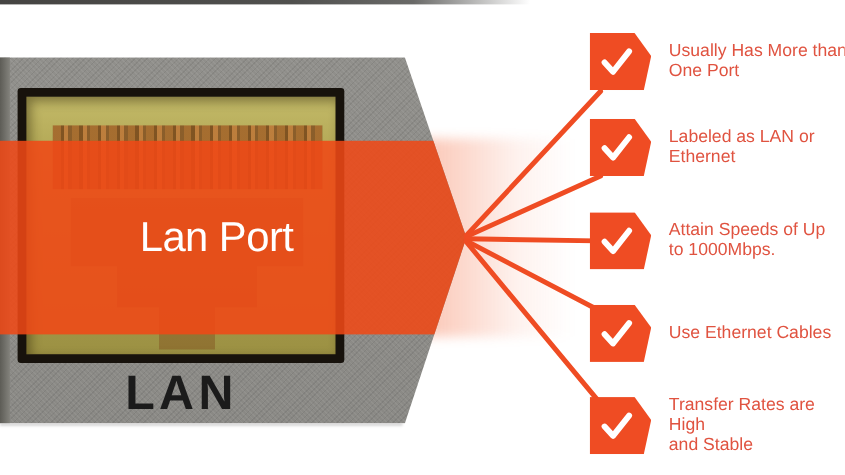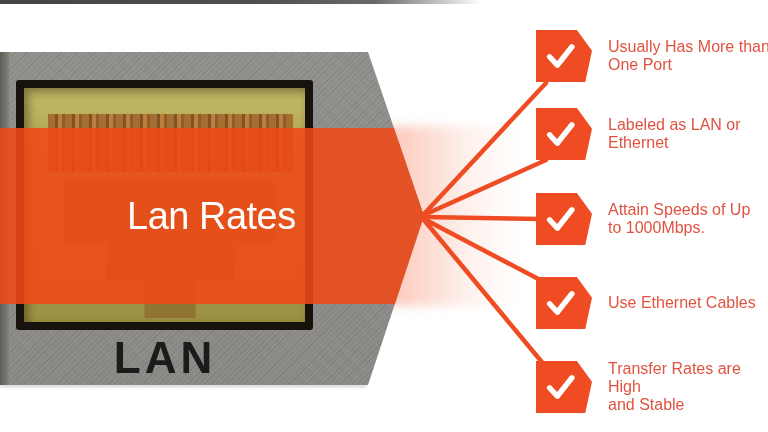--- a/index.html
+++ b/index.html
@@ -66,21 +66,21 @@
 
   <div class="glow"></div>
 
   <div class="photo">
     <div class="photo-left-edge"></div>
     <div class="port-outer"></div>
     <div class="port-inner"></div>
     <div class="port-pins"></div>
     <div class="port-recess"></div>
     <div class="band"></div>
-    <div class="photo-title">Lan Rates</div>
+    <div class="photo-title">Lan Port</div>
     <div class="lan-caption">LAN</div>
   </div>
 
   <div class="photo-shadow"></div>
 
   <svg class="lines" width="768" height="432" viewBox="0 0 768 432">
     <g stroke="#ef4c23" stroke-width="4.5" stroke-linecap="round">
       <line x1="424" y1="214" x2="546" y2="83"></line>
       <line x1="424" y1="215" x2="546" y2="160"></line>
       <line x1="424" y1="217" x2="542" y2="219"></line>

